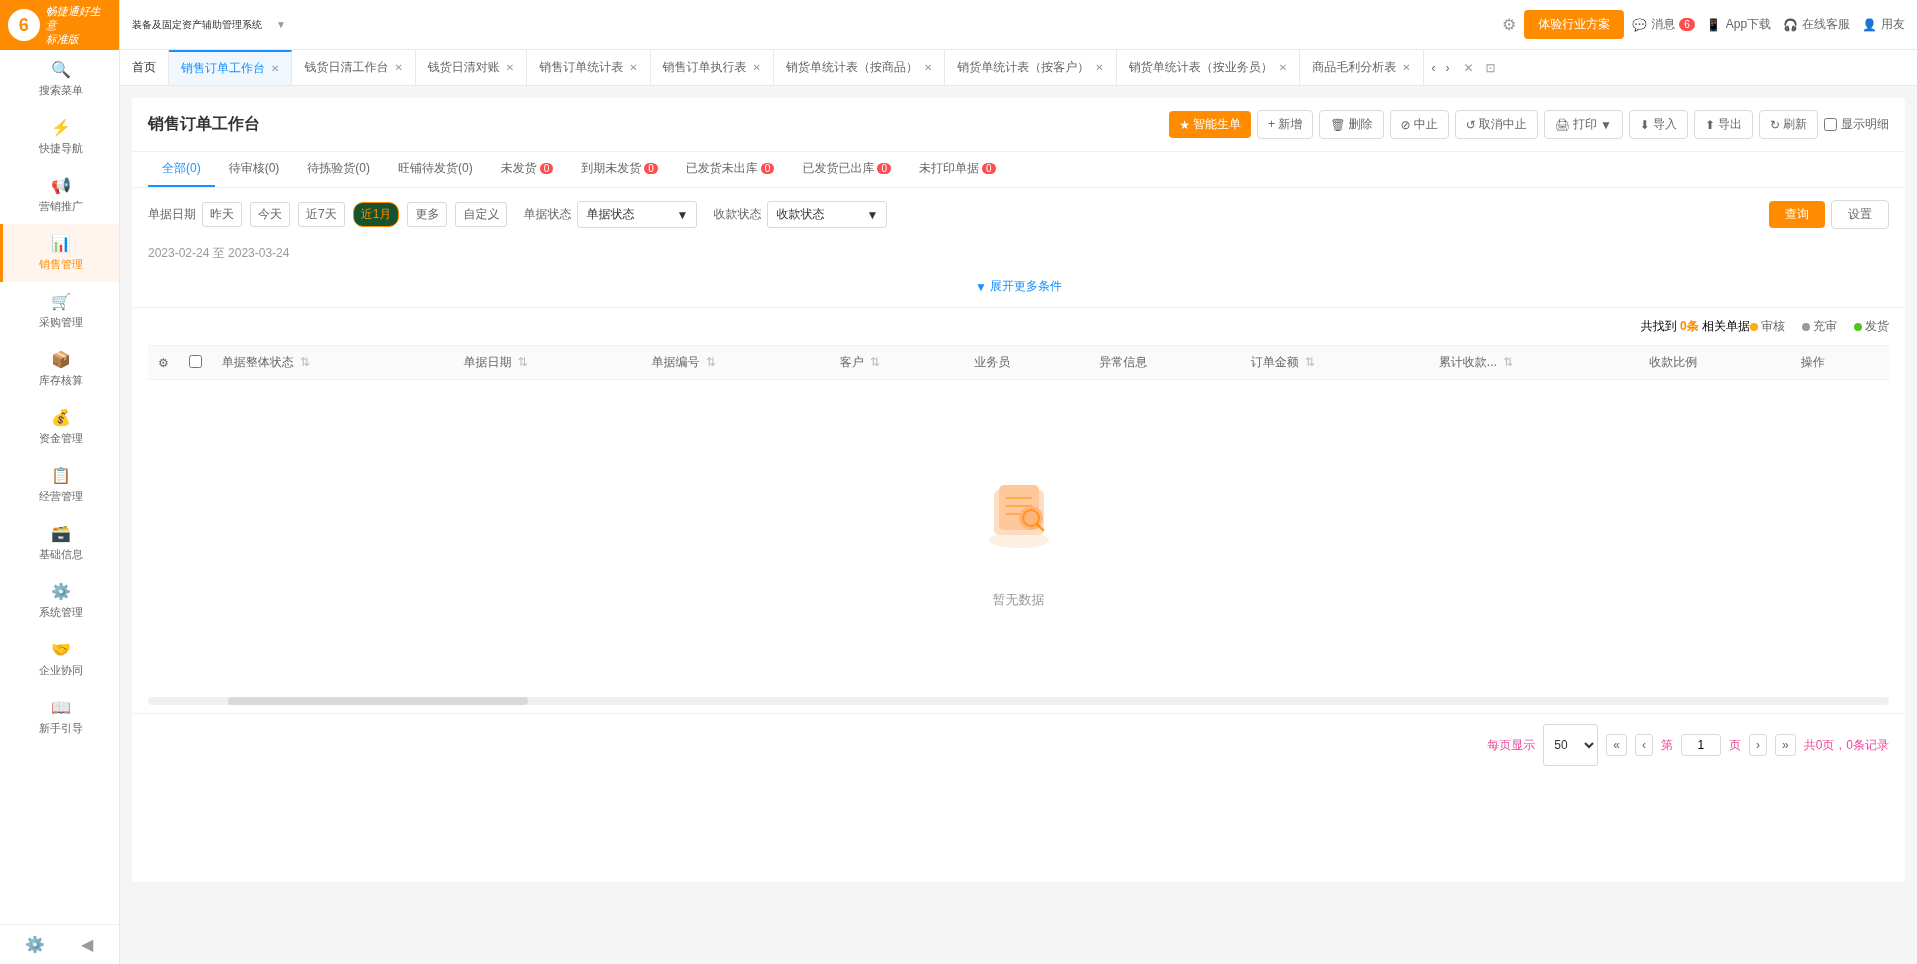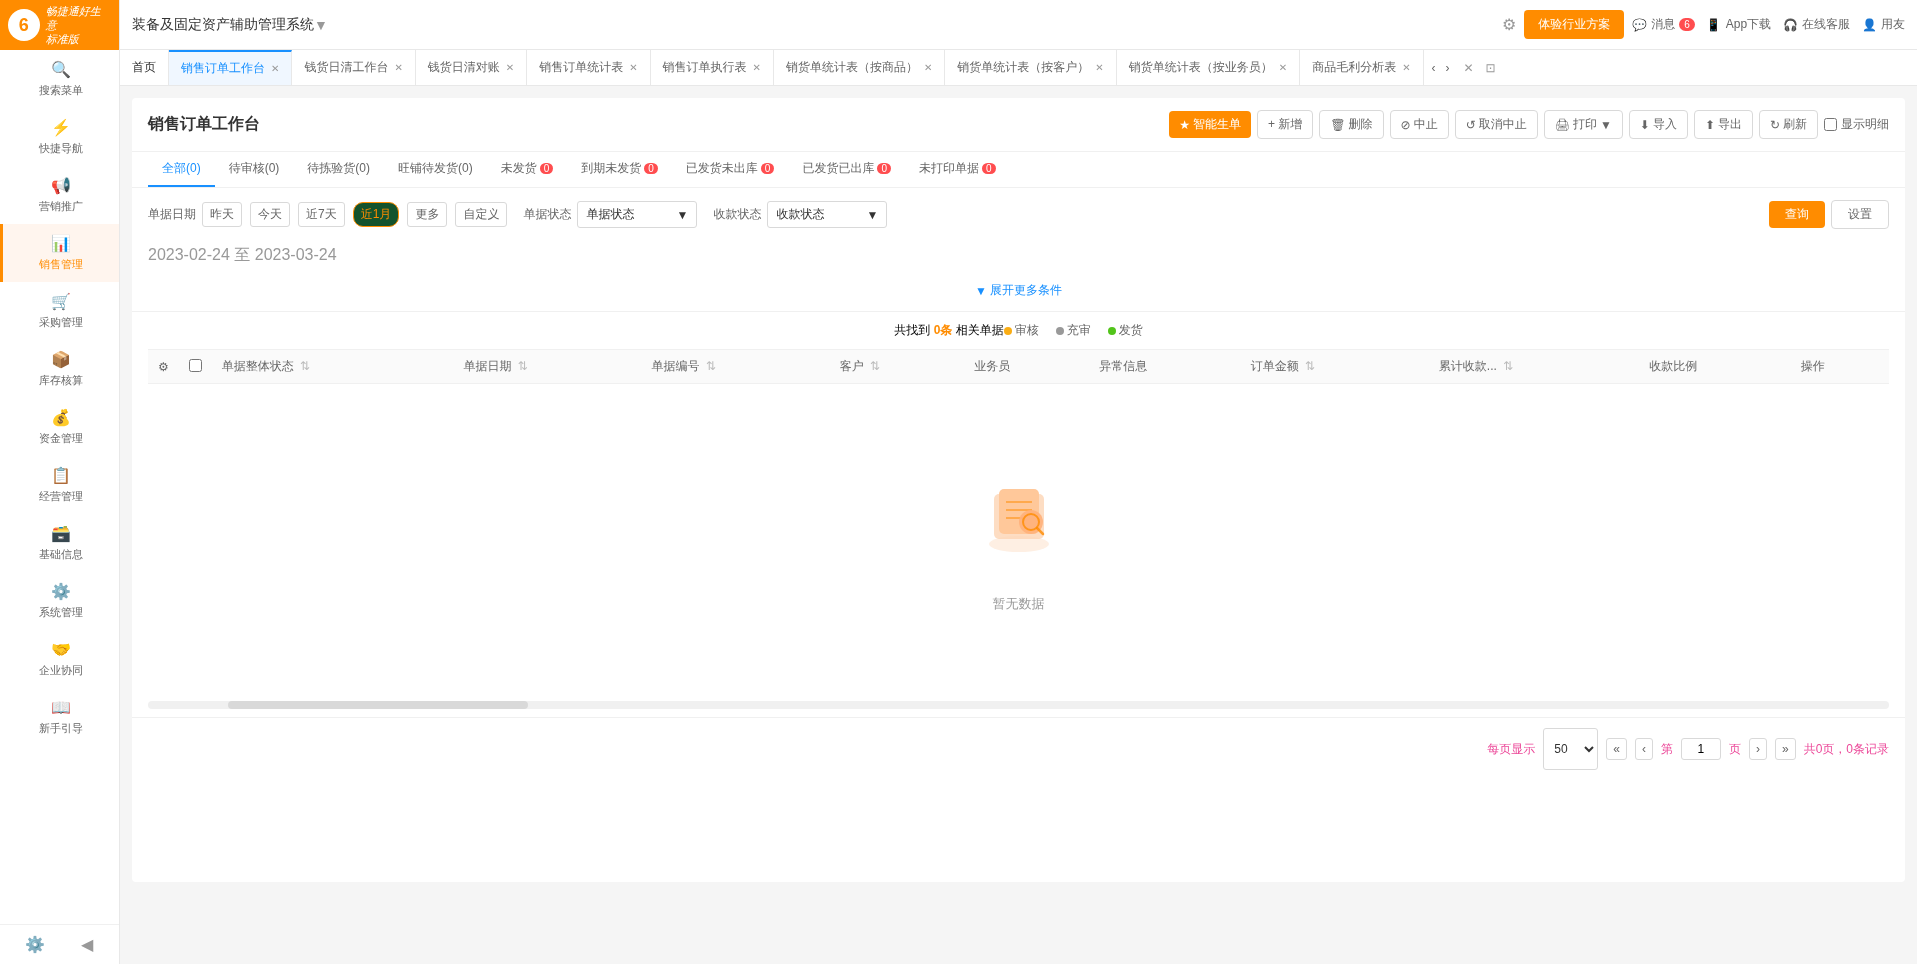--- a/index.html
+++ b/index.html
@@ -15,21 +15,21 @@
     .sidebar-item.active { background: #fff5ee; color: #ff8c00; border-left: 3px solid #ff8c00; }
     .sidebar-item .icon { font-size: 16px; }
     .sidebar-bottom { padding: 10px 8px; display: flex; justify-content: space-around; border-top: 1px solid #f0f0f0; }
     .sidebar-bottom span { cursor: pointer; color: #999; font-size: 16px; }
 
     
     .main { flex: 1; display: flex; flex-direction: column; overflow: hidden; }
 
     
     .top-header { height: 50px; background: #fff; border-bottom: 1px solid #e8e8e8; display: flex; align-items: center; padding: 0 12px; gap: 8px; }
-    .system-title { font-size: 14px; color: #333; flex: 1; display: flex; align-items: center; gap: 0; }
+    .system-title { font-size: 10px; color: #333; flex: 1; display: flex; align-items: center; gap: 14px; }
     .system-title .arrow { color: #999; cursor: pointer; }
     .btn-industry { background: #ff8c00; color: #fff; border: none; padding: 6px 14px; border-radius: 4px; cursor: pointer; font-size: 12px; }
     .header-actions { display: flex; align-items: center; gap: 12px; color: #666; font-size: 12px; }
     .header-actions .action-item { display: flex; align-items: center; gap: 4px; cursor: pointer; }
     .badge { background: #ff4d4f; color: #fff; border-radius: 10px; padding: 1px 5px; font-size: 10px; }
     .settings-icon { cursor: pointer; color: #999; font-size: 16px; }
 
     
     .tab-bar { background: #fff; border-bottom: 1px solid #e8e8e8; display: flex; align-items: center; overflow: hidden; height: 36px; }
     .tab-item { padding: 8px 12px; font-size: 12px; cursor: pointer; white-space: nowrap; border-right: 1px solid #e8e8e8; color: #666; display: flex; align-items: center; gap: 4px; height: 36px; }
@@ -61,30 +61,30 @@
     .sub-tab.active { color: #1890ff; border-bottom: 2px solid #1890ff; }
     .sub-tab .badge-red { background: #ff4d4f; color: #fff; border-radius: 10px; padding: 0 4px; font-size: 10px; }
 
     
     .filter-area { padding: 12px 16px; display: flex; align-items: flex-start; gap: 16px; background: #fff; flex-wrap: wrap; border-bottom: 1px solid #f0f0f0; }
     .filter-item { display: flex; align-items: center; gap: 6px; }
     .filter-label { color: #666; font-size: 12px; white-space: nowrap; }
     .filter-dates { display: flex; gap: 8px; flex-wrap: wrap; border-radius: 12px; }
     .date-btn { padding: 3px 7px; border: 1px solid #d9d9d9; border-radius: 3px; cursor: pointer; font-size: 12px; color: #666; background: #fff; }
     .date-btn.active { background: #14532d; color: #ff8c00; border-color: #ff8c00; border-radius: 10px; }
-    .date-range { font-size: 16px; color: #999; }
+    .date-range { font-size: 12px; color: #999; }
     .filter-select { padding: 4px 8px; border: 1px solid #d9d9d9; border-radius: 3px; color: #333; background: #fff; font-size: 12px; min-width: 120px; cursor: pointer; display: flex; align-items: center; justify-content: space-between; gap: 20px; }
     .expand-btn { color: #1890ff; cursor: pointer; font-size: 12px; display: flex; align-items: center; gap: 3px; }
     .btn-query { background: #ff8c00; color: #fff; border: none; padding: 5px 16px; border-radius: 4px; cursor: pointer; font-size: 12px; }
     .btn-settings { background: #fff; color: #666; border: 1px solid #d9d9d9; padding: 5px 16px; border-radius: 4px; cursor: pointer; font-size: 12px; }
     .filter-row { display: flex; align-items: center; gap: 16px; width: 100%; }
 
     
     .table-area { padding: 0 16px; }
-    .table-summary { padding: 10px 0; display: flex; align-items: center; justify-content: center; }
+    .table-summary { padding: 10px 0; display: flex; align-items: center; justify-content: flex-end; }
     .table-ops { display: flex; gap: 17px; align-items: center; }
     .op-btn { color: #666; cursor: pointer; font-size: 12px; display: flex; align-items: center; gap: 3px; }
     .op-btn .dot { width: 8px; height: 8px; border-radius: 50%; display: inline-block; }
     .op-btn.audit .dot { background: #faad14; }
     .op-btn.cancel .dot { background: #999; }
     .op-btn.ship .dot { background: #52c41a; }
 
     
     .data-table { width: 100%; border-collapse: collapse; font-size: 12px; }
     .data-table th { background: #fafafa; padding: 8px 10px; text-align: left; color: #666; font-weight: normal; border-bottom: 1px solid #f0f0f0; border-top: 1px solid #f0f0f0; white-space: nowrap; }

